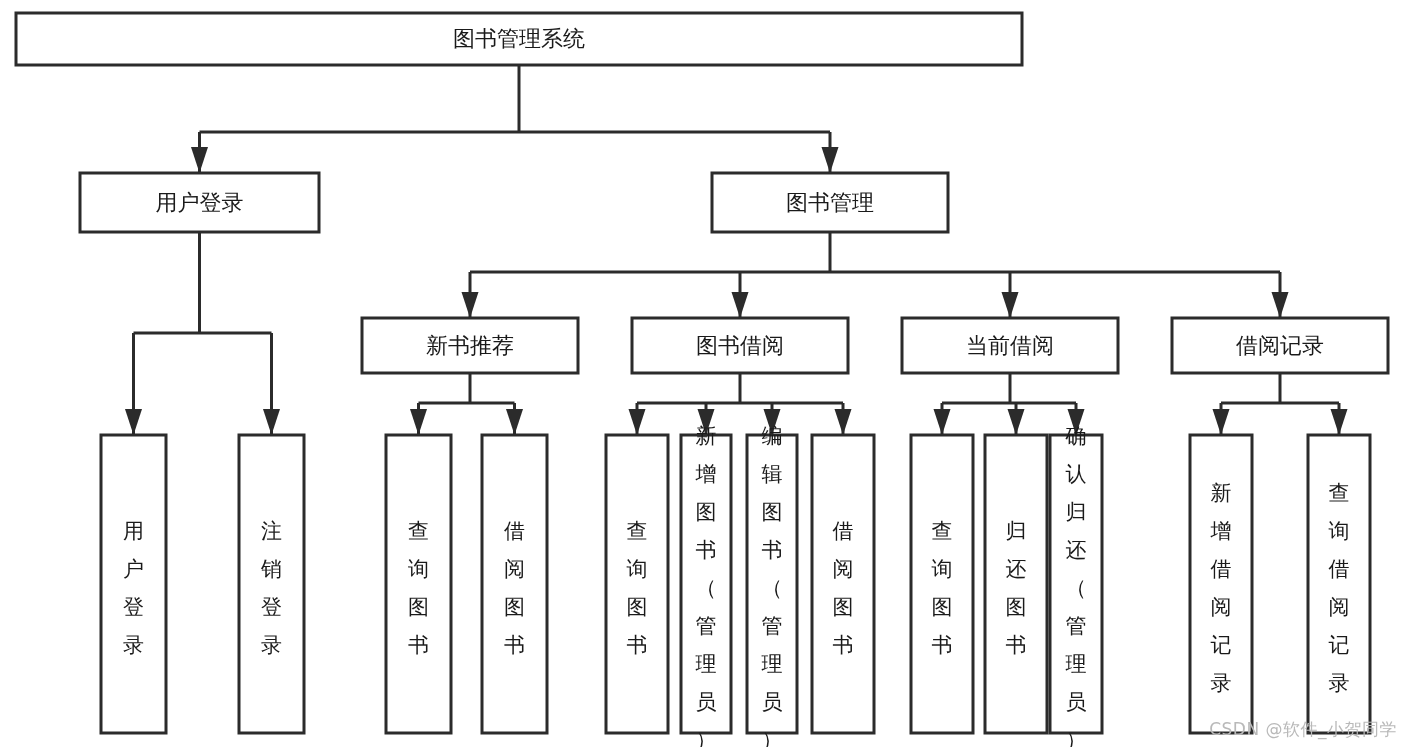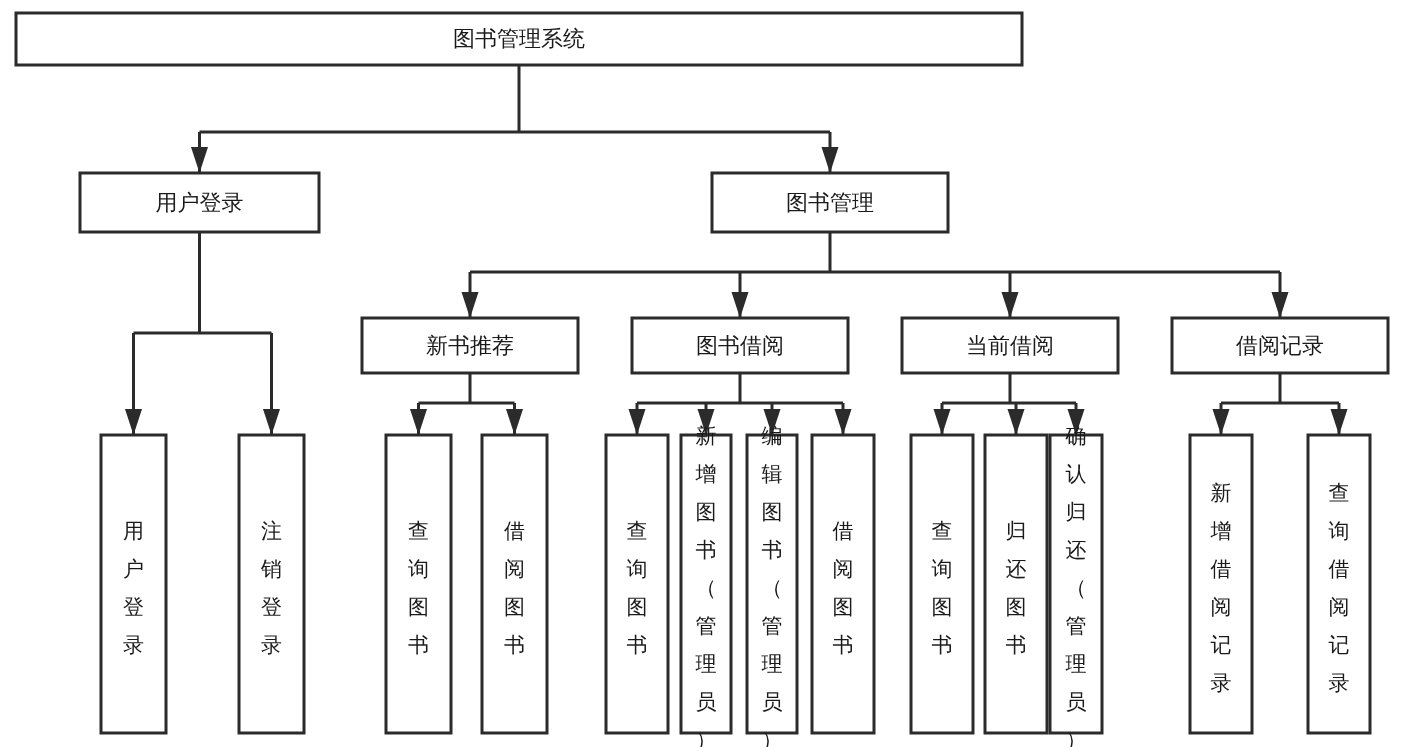--- a/index.html
+++ b/index.html
@@ -213,13 +213,14 @@
         <g>
           <rect x="1190" y="435" width="62" height="298" class="node-box"></rect>
           <text x="1221" class="node-label-v"><tspan x="1221" y="499.64">新</tspan><tspan x="1221" y="537.64">增</tspan><tspan x="1221" y="575.64">借</tspan><tspan x="1221" y="613.64">阅</tspan><tspan x="1221" y="651.64">记</tspan><tspan x="1221" y="689.64">录</tspan></text>
         </g>
         <g>
           <rect x="1308" y="435" width="62" height="298" class="node-box"></rect>
           <text x="1339" class="node-label-v"><tspan x="1339" y="499.64">查</tspan><tspan x="1339" y="537.64">询</tspan><tspan x="1339" y="575.64">借</tspan><tspan x="1339" y="613.64">阅</tspan><tspan x="1339" y="651.64">记</tspan><tspan x="1339" y="689.64">录</tspan></text>
         </g>
       </g>
   </svg>
+  <div class="watermark">CSDN @软件_小贺同学</div>
 </div>
 
 </body></html>

